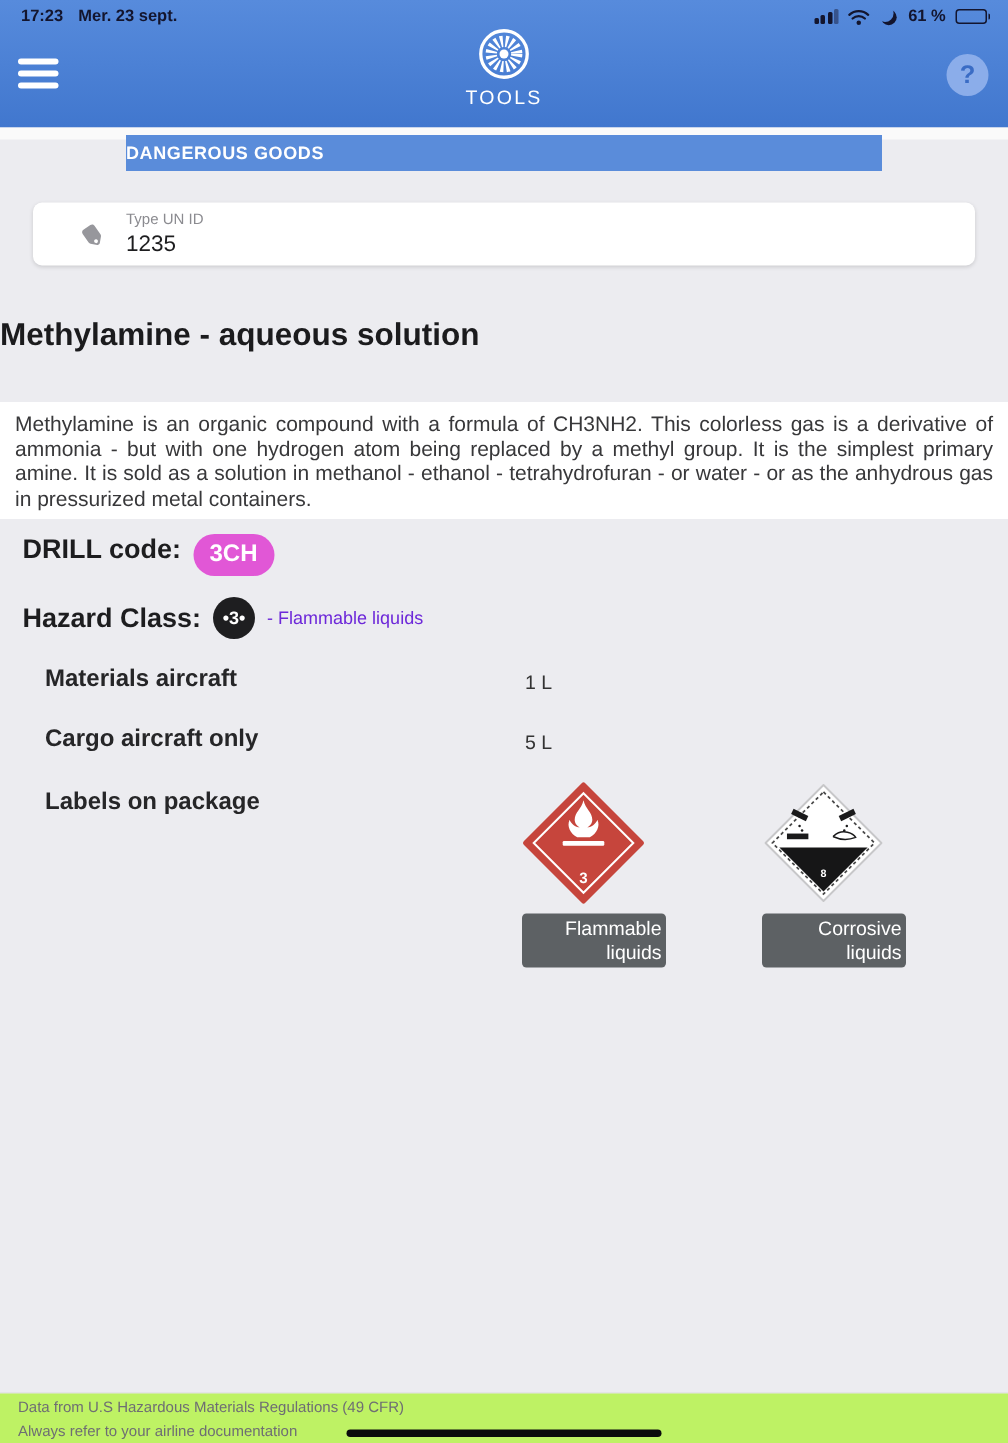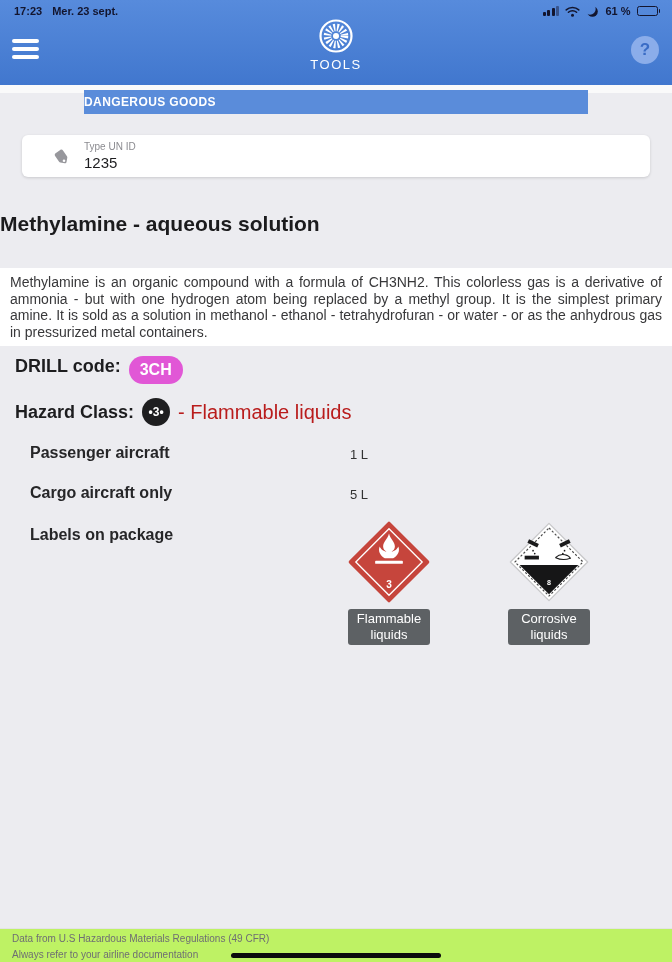--- a/index.html
+++ b/index.html
@@ -49,29 +49,29 @@
   .res-desc{position:absolute;top:268px;left:0;width:672px;background:#fff;box-sizing:border-box;
             padding:6px 10px;font-size:14px;line-height:16.5px;color:#38383a;text-align:justify;}
 
   .drill-row{position:absolute;top:356px;left:15px;display:flex;align-items:flex-start;}
   .drill-label,.hazard-label{font-size:18px;font-weight:700;color:#1d1d1f;}
   .drill-pill{margin-left:8px;background:#e157d6;color:#fff;font-size:16px;font-weight:700;
               border-radius:16px;padding:5px 11px;}
   .hazard-row{position:absolute;top:398px;left:15px;display:flex;align-items:center;}
   .hazard-badge{margin-left:8px;width:28px;height:28px;border-radius:50%;background:#1e1e20;
                 color:#fff;font-size:12px;font-weight:700;text-align:center;line-height:28px;}
-  .hazard-name{margin-left:8px;font-size:20px;color:#b91c1c;}
+  .hazard-name{margin-left:8px;font-size:12px;color:#6d28d9;}
 
   .info-row-label{position:absolute;left:30px;font-size:16px;font-weight:700;color:#262628;}
   .info-row-value{position:absolute;left:350px;font-size:13px;color:#333;}
 
   
   .diamond{position:absolute;width:84px;height:84px;}
-  .pkg-label{position:absolute;width:82px;min-height:32px;background:#5d6164;border-radius:3px;
-             color:#fff;font-size:13px;line-height:16px;text-align:center;display:flex;align-items:center;
+  .pkg-label{position:absolute;width:96px;min-height:32px;background:#5d6164;border-radius:3px;
+             color:#fff;font-size:13px;line-height:16px;text-align:right;display:flex;align-items:center;
              justify-content:center;padding:2px 3px;box-sizing:border-box;}
 
   
   .footer{position:absolute;top:928px;left:0;width:672px;height:34px;background:#bef264;border-top:1px solid #e3e3e5;}
   .footer .l1{position:absolute;top:4px;left:12px;font-size:10px;color:#6e6e73;}
   .footer .l2{position:absolute;top:20px;left:12px;font-size:10px;color:#6e6e73;}
   .home-indicator{position:absolute;bottom:4px;left:50%;transform:translateX(-50%);
                   width:210px;height:5px;border-radius:3px;background:#0b0b0c;cursor:grab;}
 </style>
 </head>
@@ -155,21 +155,21 @@
     <span class="drill-label">DRILL code:</span>
     <span class="drill-pill">3CH</span>
   </div>
 
   <div class="hazard-row">
     <span class="hazard-label">Hazard Class:</span>
     <span class="hazard-badge">•3•</span>
     <span class="hazard-name">- Flammable liquids</span>
   </div>
 
-  <div class="info-row-label" style="top:444px">Passenger aircraft</div>
+  <div class="info-row-label" style="top:444px">Materials aircraft</div>
   <div class="info-row-value" style="top:447px">1 L</div>
 
   <div class="info-row-label" style="top:484px">Cargo aircraft only</div>
   <div class="info-row-value" style="top:487px">5 L</div>
 
   <div class="info-row-label" style="top:526px">Labels on package</div>
 
   <svg class="diamond" style="left:347px;top:520px" viewBox="0 0 100 100">
     <path d="M50 4 L96 50 L50 96 L4 50 Z" fill="#c6453c" stroke="#c6453c" stroke-width="4" stroke-linejoin="round"></path>
     <path d="M50 10.5 L89.5 50 L50 89.5 L10.5 50 Z" fill="none" stroke="#fff" stroke-width="1.6"></path>

